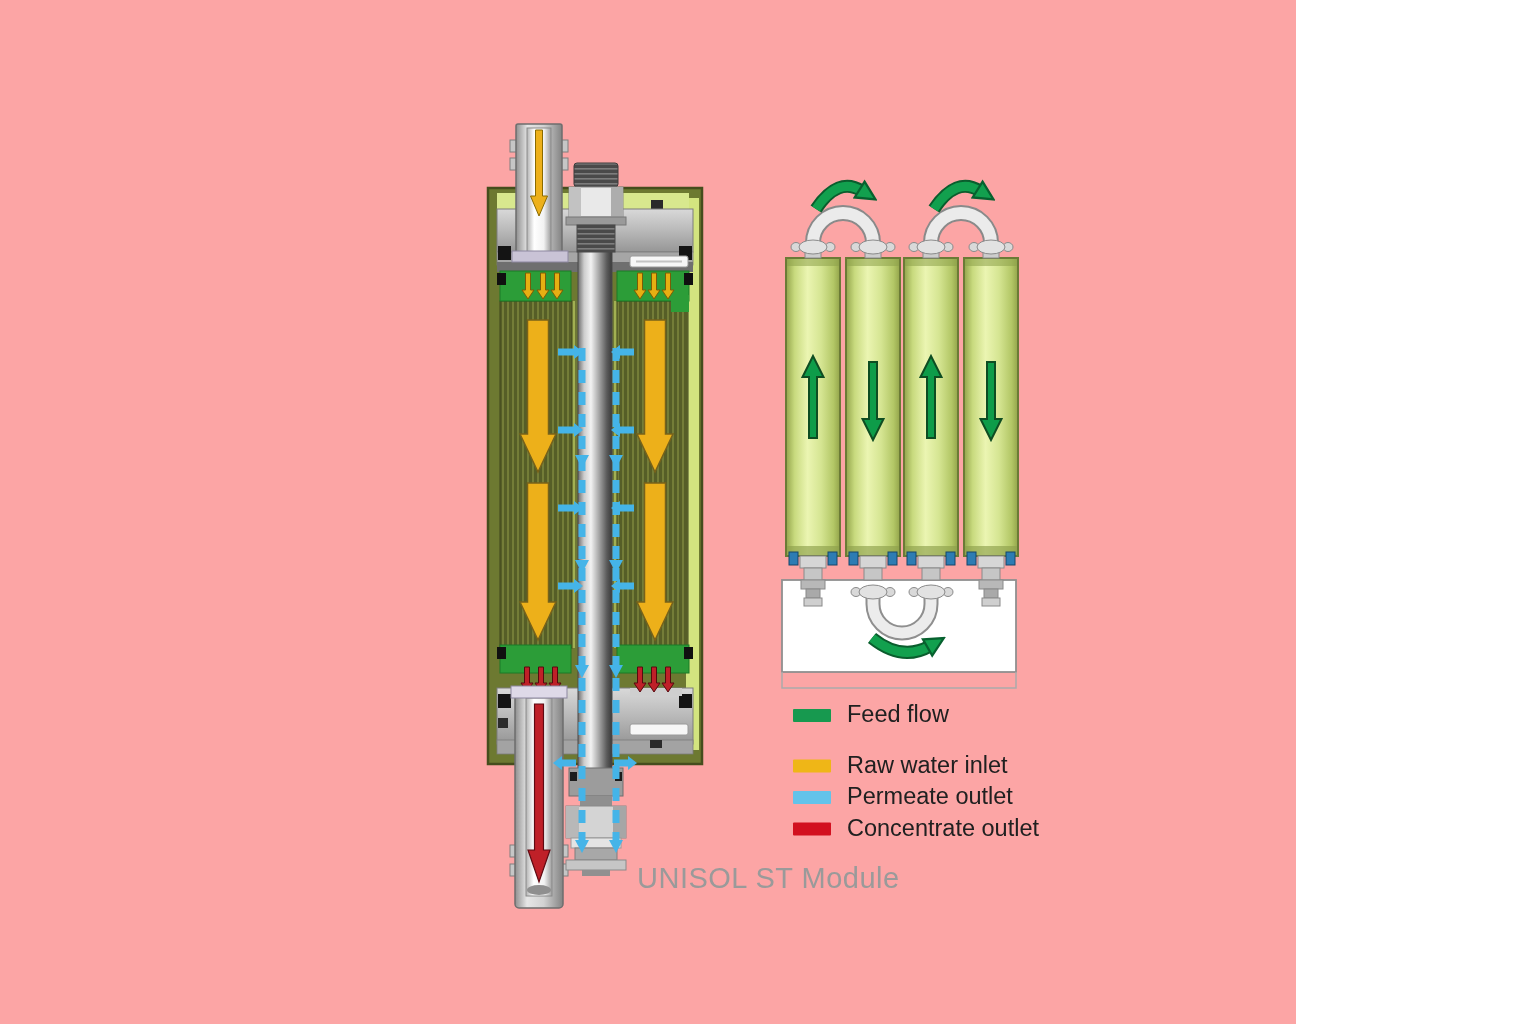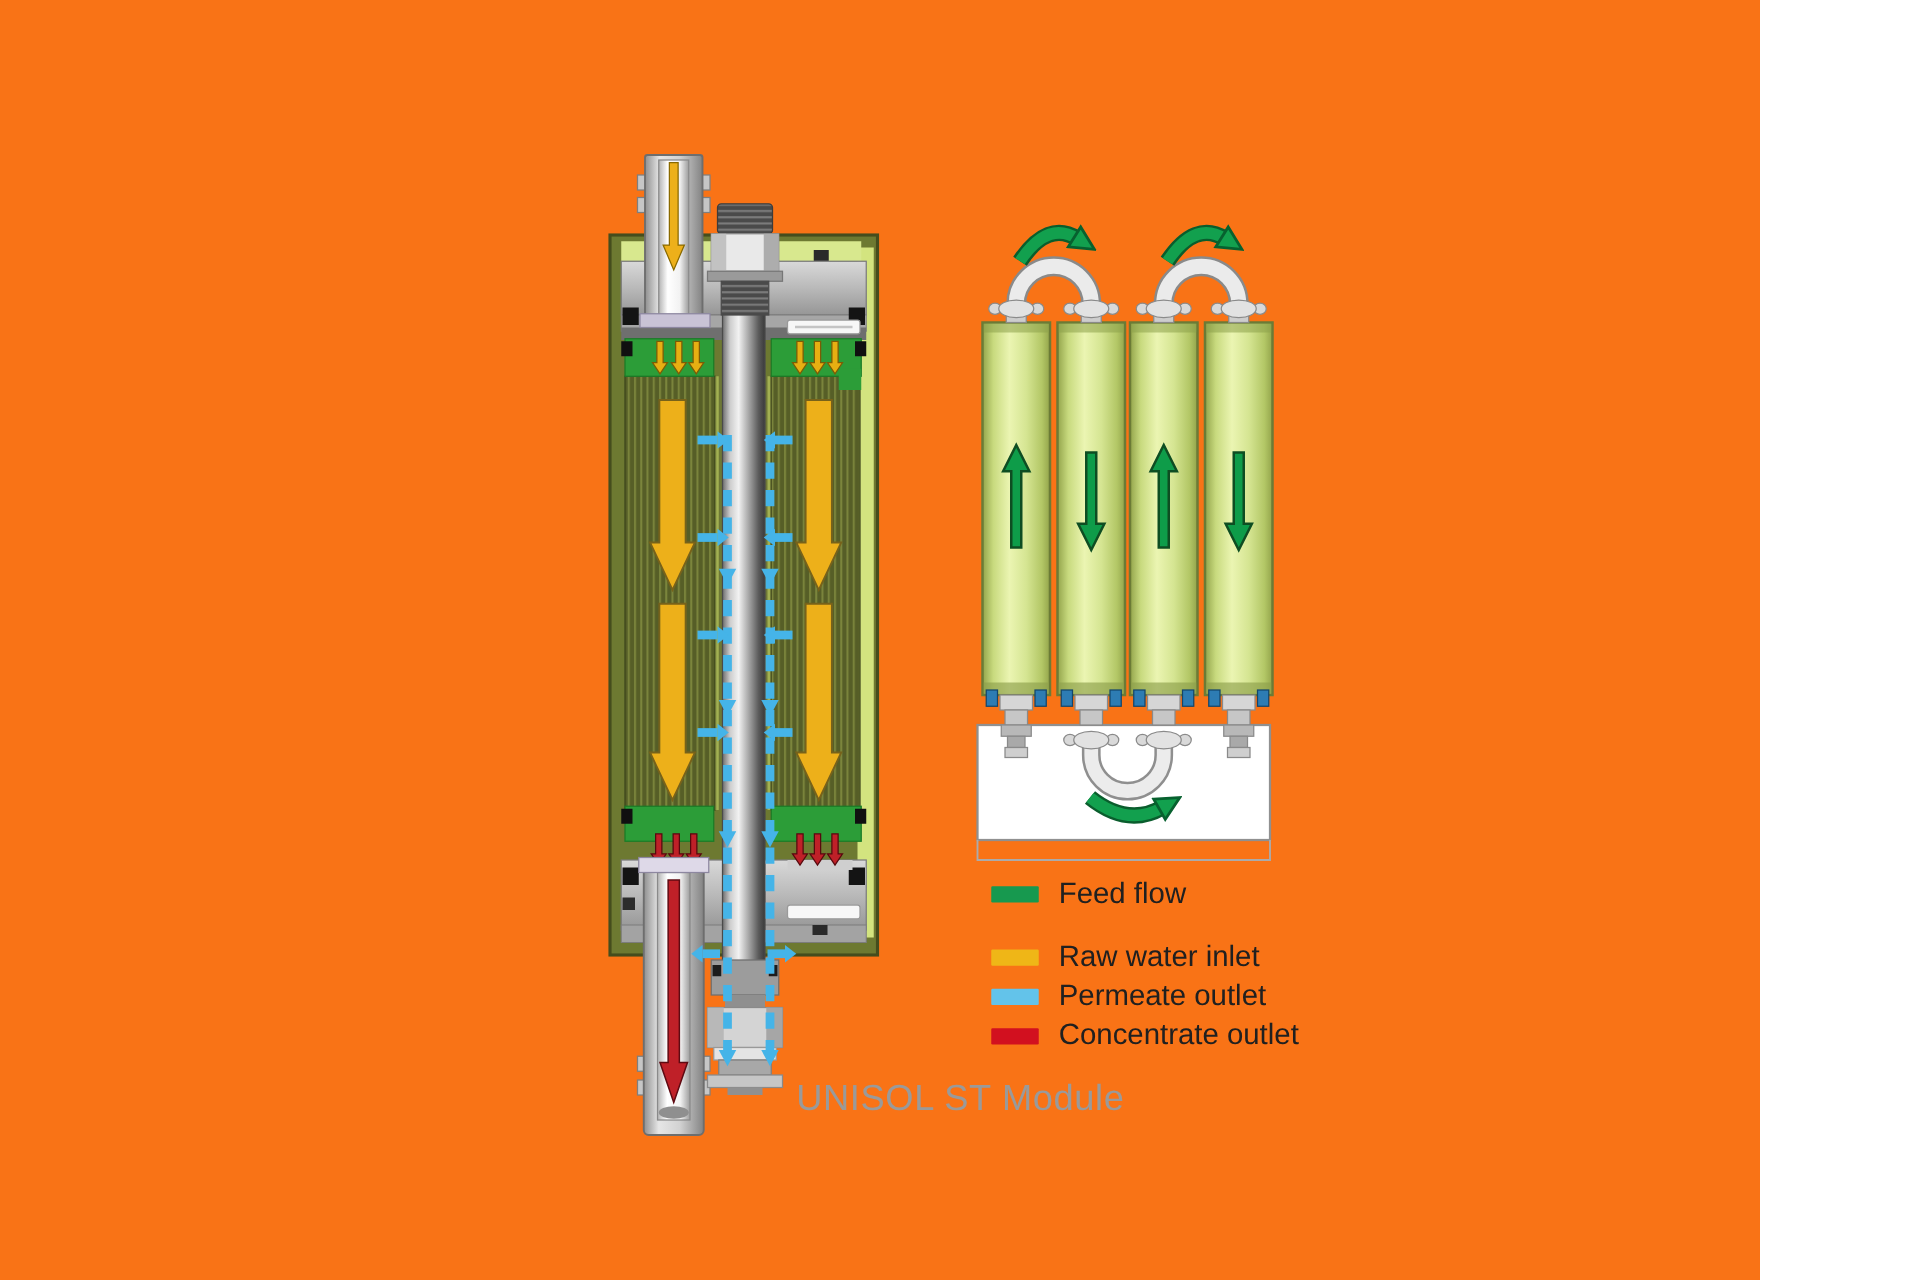--- a/index.html
+++ b/index.html
@@ -1,16 +1,16 @@
 <!DOCTYPE html>
 <html><head>
 <meta charset="utf-8">
 <style>
   html,body{margin:0;padding:0;background:#ffffff;}
-  .stage{position:relative;width:1408px;height:1024px;background:#f97316;overflow:hidden;
+  .stage{position:relative;width:1296px;height:1024px;background:#fca5a5;overflow:hidden;
          font-family:"Liberation Sans", sans-serif;}
   svg{display:block}
   text{font-family:"Liberation Sans", sans-serif;}
   .legend-label{font-size:23.5px;fill:#202020;}
   .caption{font-size:29px;fill:#9a9a9a;letter-spacing:.5px;}
 </style>
 </head>
 <body>
 
 <div class="stage">

